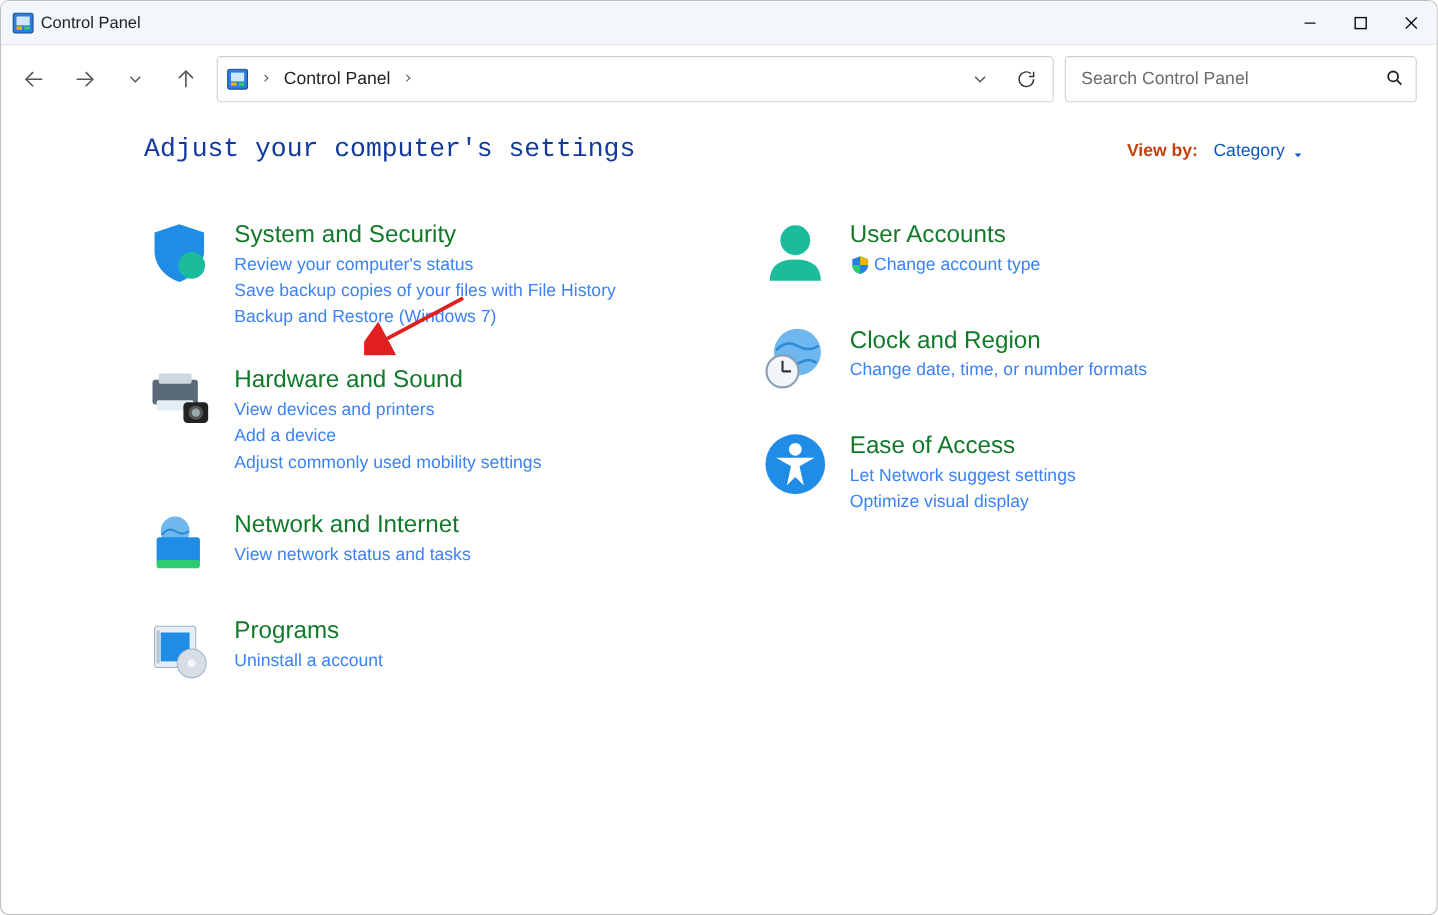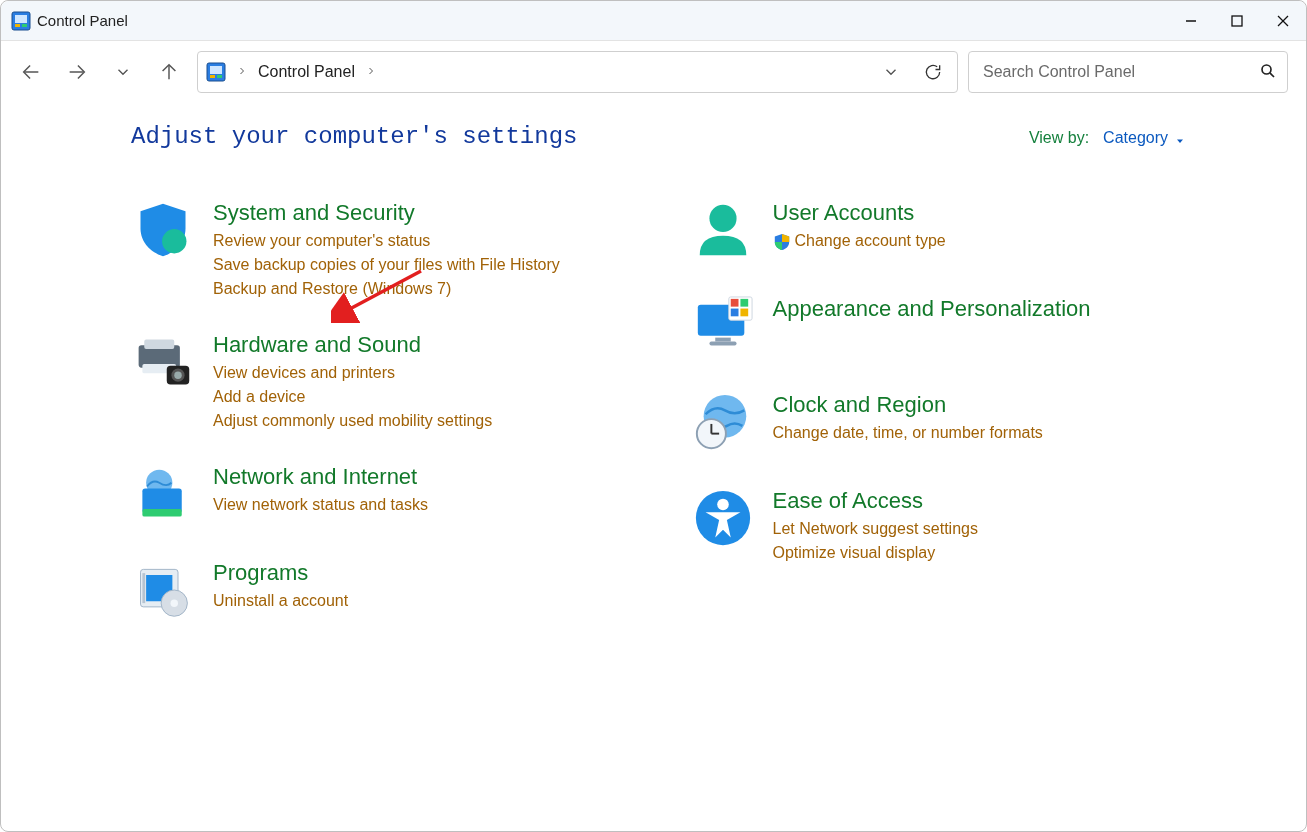--- a/index.html
+++ b/index.html
@@ -116,21 +116,21 @@
     font-weight: 400;
     font-family: Liberation Mono, monospace;
   }
   .viewby {
     margin-left: auto;
     display:flex;
     align-items:center;
     gap: 14px;
     font-size: 16px;
   }
-  .viewby .lbl { color:#15803d; }
+  .viewby .lbl { color:#c2410c;font-weight:bold; }
   .viewby .val { color:#0b59bf; cursor:pointer; display:flex;align-items:flex-end;gap:6px; }
 
   .grid {
     display: flex;
     gap: 64px;
   }
   .col { flex: 1; }
   .cat {
     display: flex;
     gap: 18px;
@@ -145,21 +145,21 @@
   }
   .cat .body { padding-top: 2px; }
   .cat .title {
     color: #12792a;
     font-size: 22px;
     font-weight: 400;
     cursor: pointer;
   }
   .cat .link {
     display: block;
-    color: #a16207;
+    color: #3b82f6;
     font-size: 16px;
     margin-top: 6px;
     cursor: pointer;
   }
   .shield-badge {
     display:inline-block;
     width:18px;height:18px;
     vertical-align:middle;
     margin-right:4px;
   }
@@ -376,37 +376,20 @@
               <svg width="18" height="18" viewBox="0 0 20 20">
                 <path d="M10 1 L18 4 V10 C18 15 14 18 10 19 C6 18 2 15 2 10 V4 Z" fill="#2a7de1"></path>
                 <path d="M10 1 L18 4 V10 H10 Z" fill="#f0b400"></path>
                 <path d="M10 10 V19 C6 18 2 15 2 10 Z" fill="#2ecc71"></path>
               </svg>
             </span><span>Change account type</span>
           </a>
         </div>
       </div>
 
-      <div class="cat">
-        <div class="icon">
-          <svg width="62" height="62" viewBox="0 0 64 64">
-            <rect x="6" y="10" width="48" height="32" rx="3" fill="#1f8ce6"></rect>
-            <rect x="24" y="44" width="16" height="4" fill="#8da0b3"></rect>
-            <rect x="18" y="48" width="28" height="4" rx="2" fill="#8da0b3"></rect>
-            <rect x="38" y="2" width="24" height="24" rx="2" fill="#fff" stroke="#cdd6e0"></rect>
-            <rect x="40" y="4" width="8" height="8" fill="#e74c3c"></rect>
-            <rect x="50" y="4" width="8" height="8" fill="#2ecc71"></rect>
-            <rect x="40" y="14" width="8" height="8" fill="#2a7de1"></rect>
-            <rect x="50" y="14" width="8" height="8" fill="#f0b400"></rect>
-          </svg>
-        </div>
-        <div class="body">
-          <div class="title">Appearance and Personalization</div>
-        </div>
-      </div>
 
       <div class="cat">
         <div class="icon">
           <svg width="62" height="62" viewBox="0 0 64 64">
             <circle cx="34" cy="26" r="22" fill="#6fb8ef"></circle>
             <path d="M14 24 q10 -10 20 -4 q10 6 20 0" stroke="#2e8cd6" fill="none" stroke-width="2.5"></path>
             <path d="M16 34 q10 8 20 2 q8 -5 16 0" stroke="#2e8cd6" fill="none" stroke-width="2.5"></path>
             <circle cx="20" cy="44" r="15" fill="#f2f6fa" stroke="#8da0b3" stroke-width="2"></circle>
             <line x1="20" y1="44" x2="20" y2="34" stroke="#333" stroke-width="2"></line>
             <line x1="20" y1="44" x2="28" y2="44" stroke="#333" stroke-width="2"></line>

